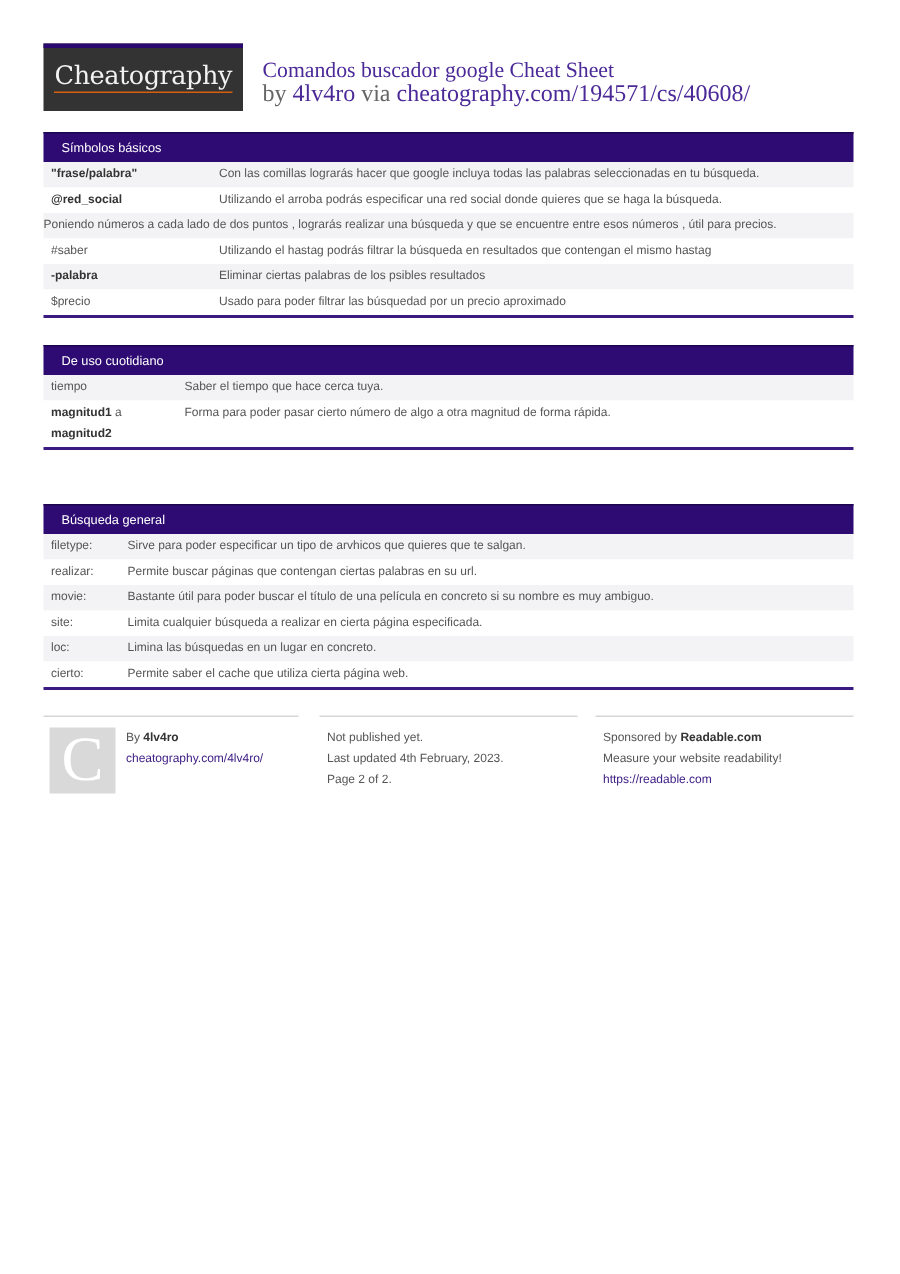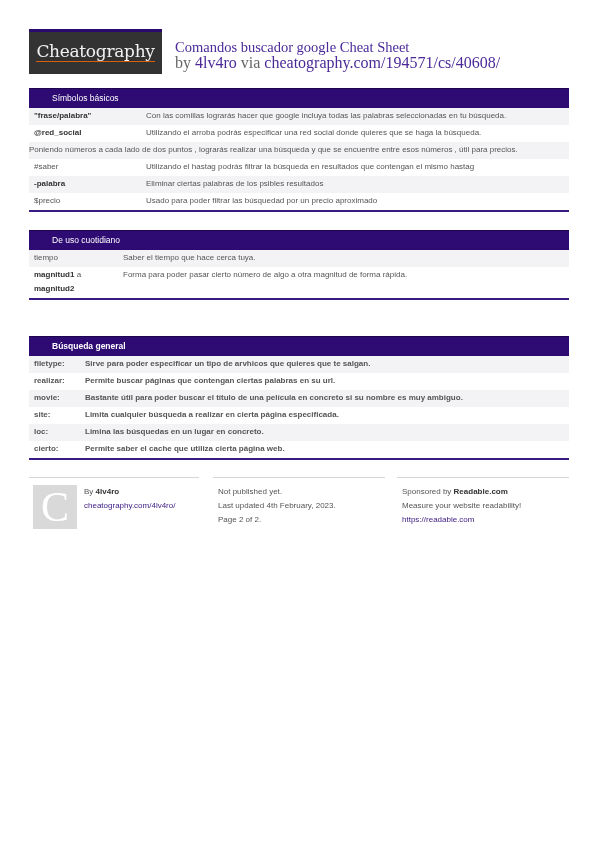--- a/index.html
+++ b/index.html
@@ -73,21 +73,21 @@
       left: 29px;
       width: 540px;
       border-bottom: 2px solid #3b1a82;
     }
     .section-head {
       background: #2e0b72;
       color: #ffffff;
       font-size: 8.5px;
       height: 19px;
       line-height: 19px;
-      padding-left: 23px;
+      padding-left: 12px;
       border-top: 1px solid #1e0550;
     }
     .row {
       display: flex;
       font-size: 8px;
       line-height: 14px;
       padding: 1px 0 2px 0;
       color: #555;
     }
     .row:nth-child(even) { background: #f3f3f5; }
@@ -197,21 +197,21 @@
       <div class="cell-key key-light">tiempo</div>
       <div class="cell-val">Saber el tiempo que hace cerca tuya.</div>
     </div>
     <div class="row">
       <div class="cell-key key-light"><b>magnitud1</b><span> a </span><b>magnitud2</b></div>
       <div class="cell-val">Forma para poder pasar cierto número de algo a otra magnitud de forma rápida.</div>
     </div>
   </div>
 </div>
 
-<div class="section s3" style="top:336px;font-weight:bold;">
+<div class="section s3" style="top:336px;">
   <div class="section-head">Búsqueda general</div>
   <div class="rows">
     <div class="row">
       <div class="cell-key key-light">filetype:</div>
       <div class="cell-val">Sirve para poder especificar un tipo de arvhicos que quieres que te salgan.</div>
     </div>
     <div class="row">
       <div class="cell-key key-light">realizar:</div>
       <div class="cell-val">Permite buscar páginas que contengan ciertas palabras en su url.</div>
     </div>

